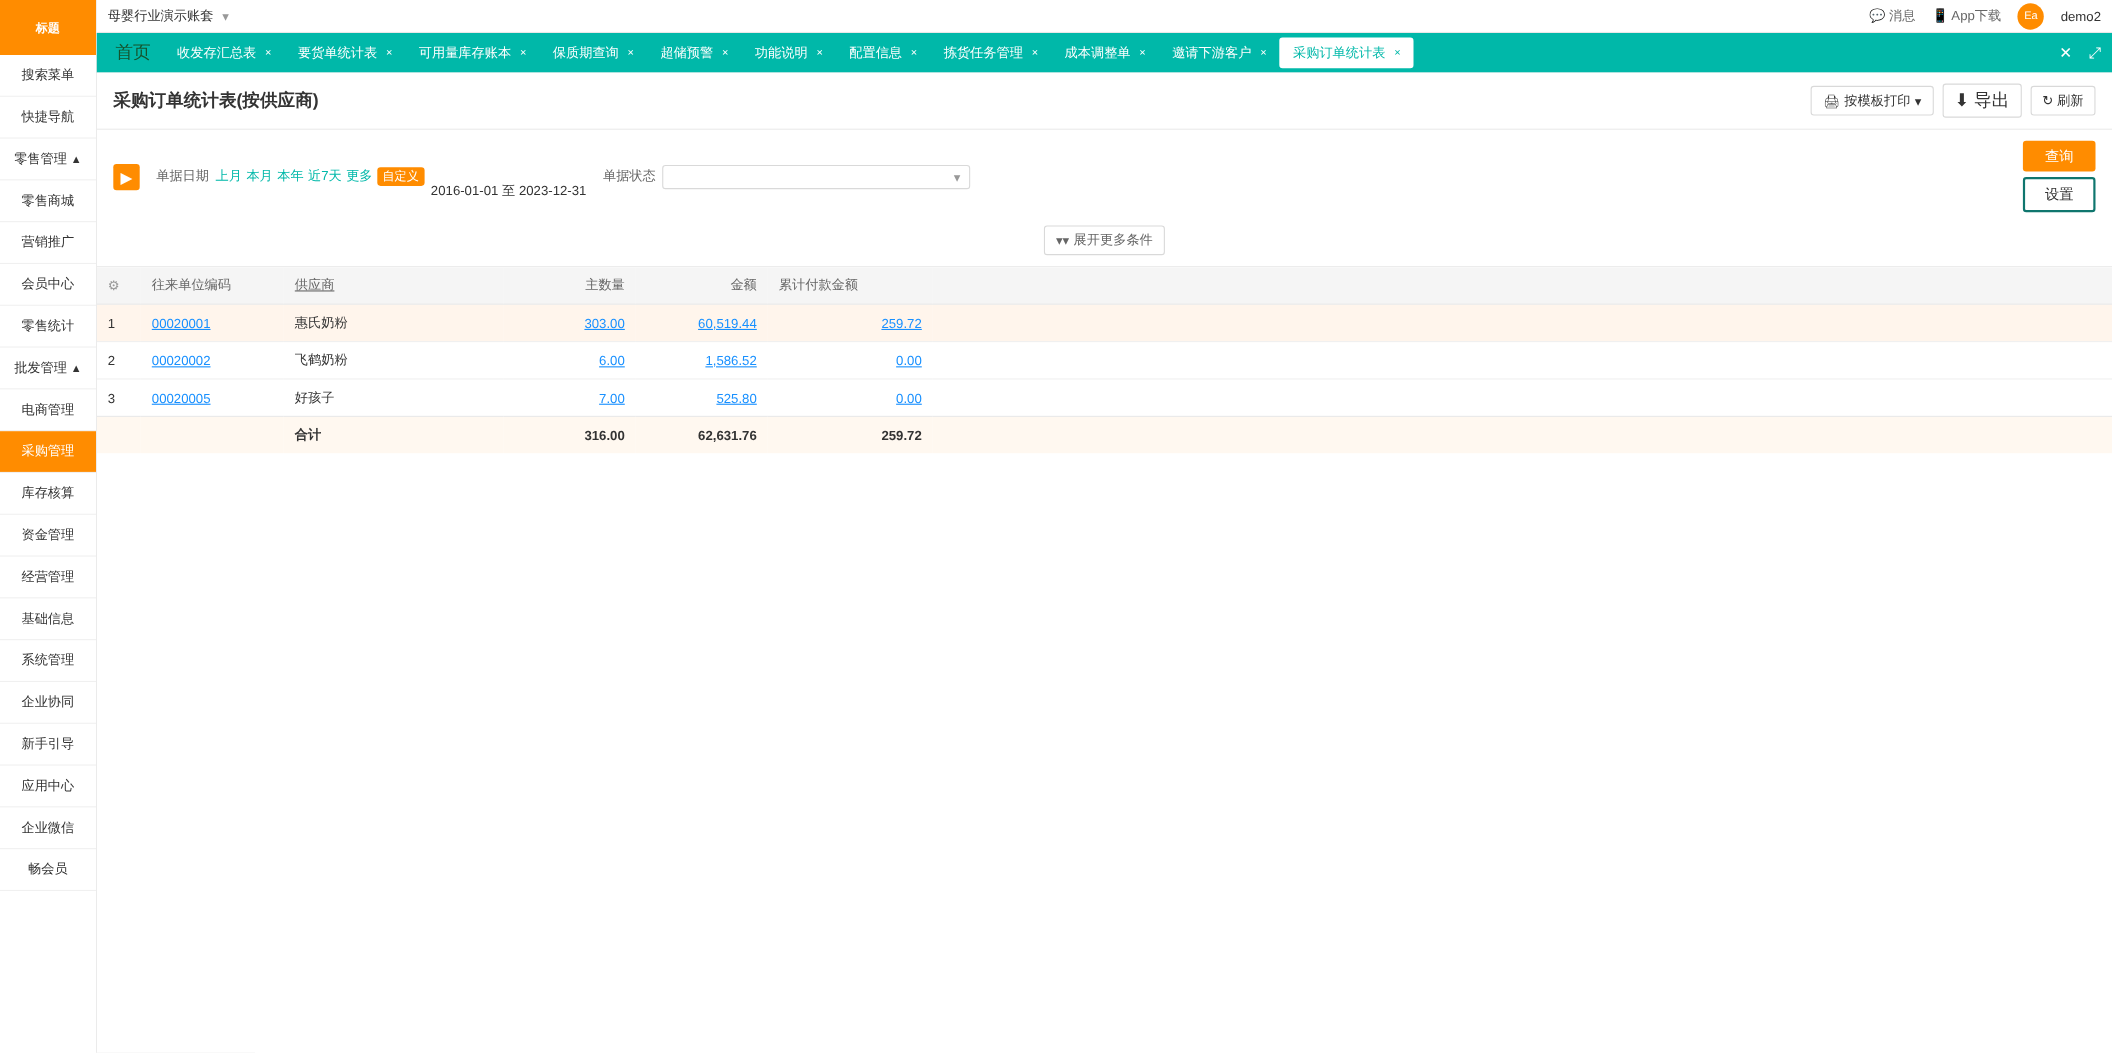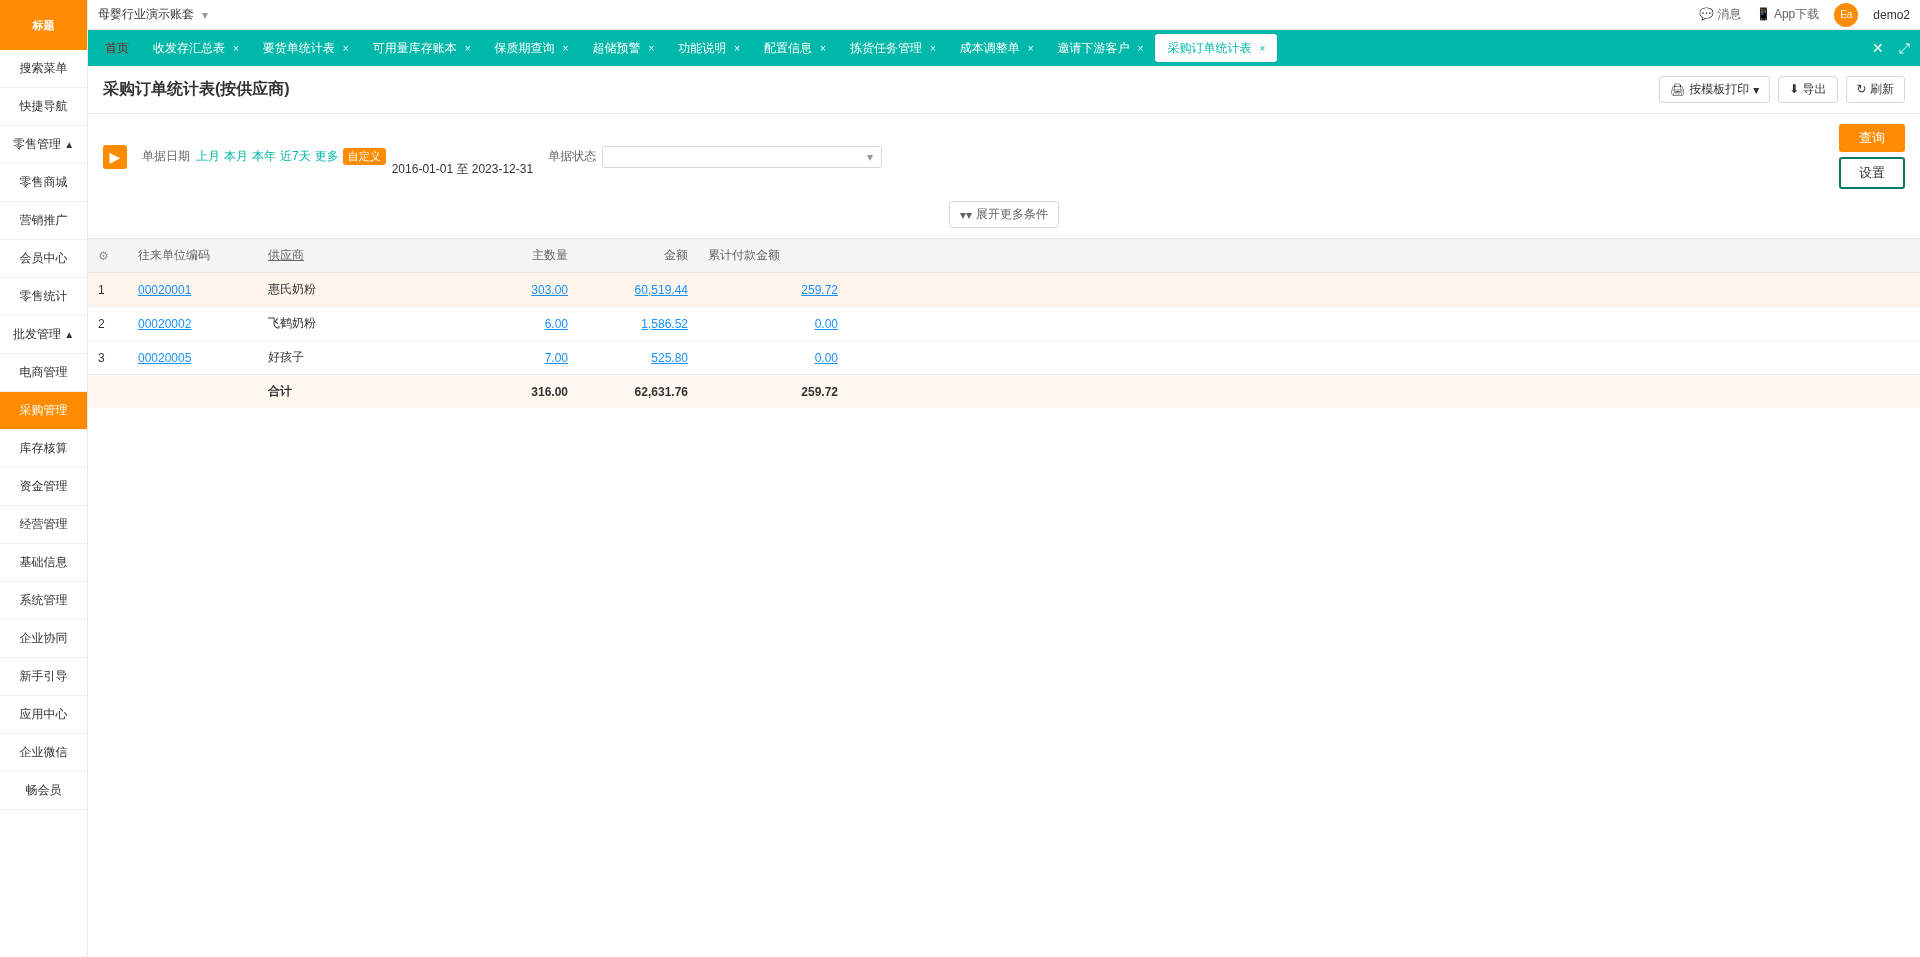--- a/index.html
+++ b/index.html
@@ -19,33 +19,33 @@
     .top-bar { height: 30px; background: #fff; border-bottom: 1px solid #e8e8e8; display: flex; align-items: center; justify-content: space-between; padding: 0 10px; }
     .top-bar-left { display: flex; align-items: center; gap: 8px; color: #666; font-size: 12px; }
     .top-bar-right { display: flex; align-items: center; gap: 15px; color: #666; font-size: 12px; }
     .top-bar-right .user-avatar { width: 24px; height: 24px; border-radius: 50%; background: #ff8c00; display: flex; align-items: center; justify-content: center; color: #fff; font-size: 10px; }
 
     
     .nav-tabs { height: 36px; background: #00b8a9; display: flex; align-items: center; padding: 0 5px; overflow-x: auto; flex-shrink: 0; }
     .nav-tab { height: 28px; padding: 0 12px; display: flex; align-items: center; gap: 5px; color: #fff; font-size: 12px; cursor: pointer; white-space: nowrap; border-radius: 3px; }
     .nav-tab.active { background: #fff; color: #00b8a9; }
     .nav-tab .close-x { color: inherit; font-size: 10px; margin-left: 3px; }
-    .nav-tab-home { color: #7f1d1d; font-size: 12px; padding: 0 12px; cursor: pointer; }
+    .nav-tab-home { color: #14532d; font-size: 16px; padding: 0 12px; cursor: pointer; }
     .nav-controls { margin-left: auto; display: flex; align-items: center; gap: 5px; }
     .nav-ctrl-btn { color: #fff; font-size: 14px; cursor: pointer; padding: 2px 5px; }
 
     
     .content-area { flex: 1; background: #f0f0f0; overflow: hidden; display: flex; flex-direction: column; }
 
     
     .page-header { background: #fff; padding: 10px 15px; display: flex; align-items: center; justify-content: space-between; border-bottom: 1px solid #e8e8e8; }
     .page-title { font-size: 16px; font-weight: bold; color: #333; }
     .page-actions { display: flex; align-items: center; gap: 8px; }
     .btn-template { background: #fff; border: 1px solid #d9d9d9; padding: 4px 10px; border-radius: 3px; cursor: pointer; font-size: 12px; color: #333; display: flex; align-items: center; gap: 4px; }
-    .btn-export { background: #fff; border: 1px solid #d9d9d9; padding: 4px 10px; border-radius: 3px; cursor: pointer; font-size: 12px; color: #333; }
+    .btn-export { background: #fff; border: 1px solid #d9d9d9; padding: 4px 10px; border-radius: 3px; cursor: pointer; font-size: 16px; color: #333; }
     .btn-refresh { background: #fff; border: 1px solid #d9d9d9; padding: 4px 10px; border-radius: 3px; cursor: pointer; font-size: 12px; color: #333; }
 
     
     .filter-area { background: #fff; padding: 10px 15px; border-bottom: 1px solid #e8e8e8; }
     .filter-row { display: flex; align-items: center; gap: 15px; flex-wrap: wrap; }
     .filter-group { display: flex; align-items: center; gap: 6px; }
     .filter-label { color: #666; font-size: 12px; white-space: nowrap; }
     .filter-date-links { display: flex; gap: 4px; }
     .filter-date-link { color: #00b8a9; font-size: 12px; cursor: pointer; }
     .filter-badge { background: #ff8c00; color: #fff; font-size: 11px; padding: 1px 5px; border-radius: 3px; }

